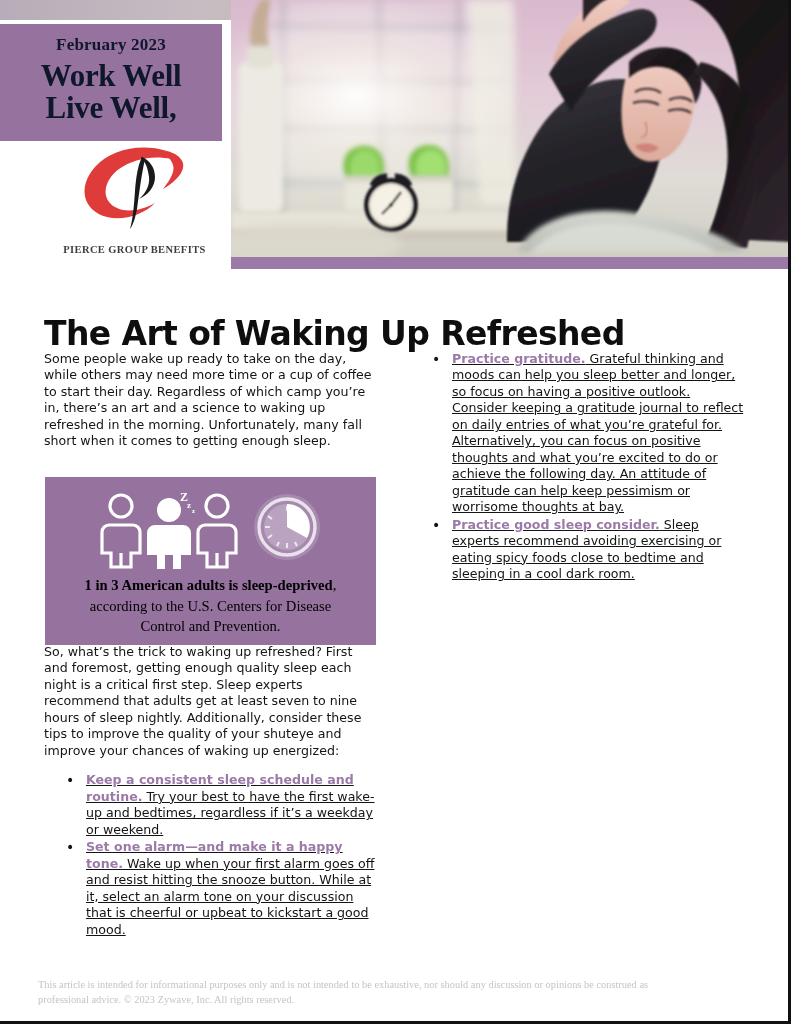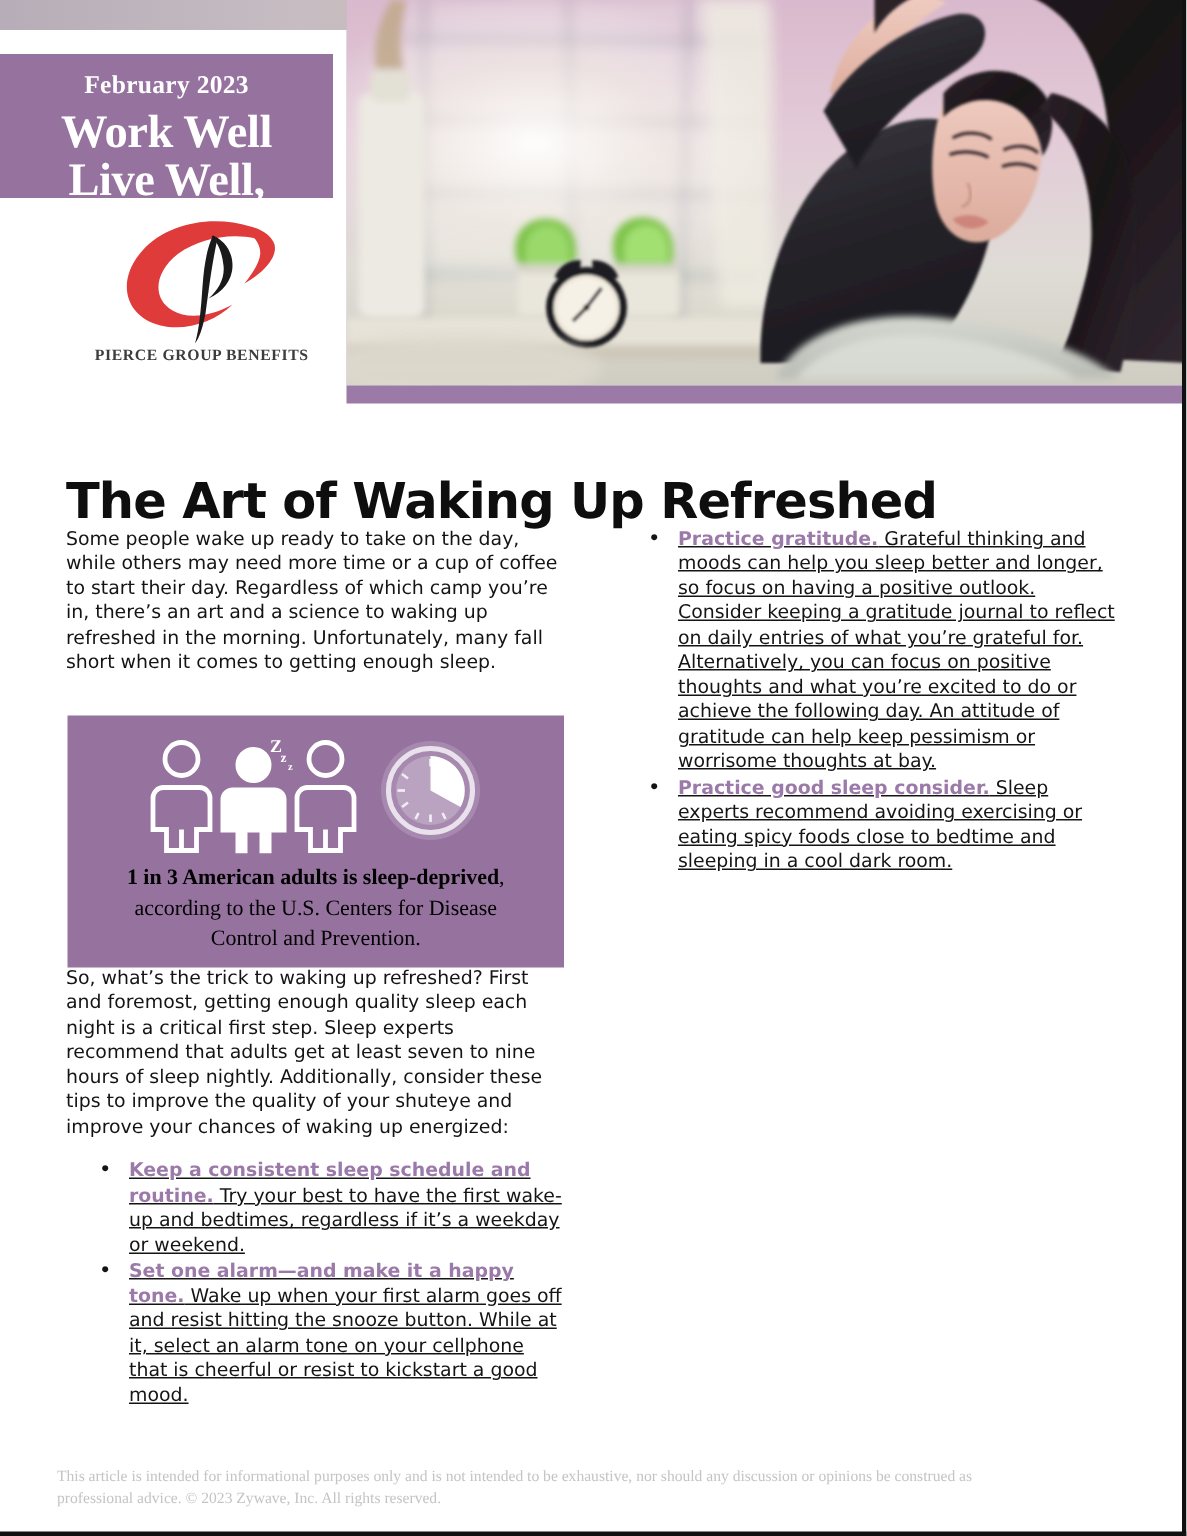--- a/index.html
+++ b/index.html
@@ -52,25 +52,25 @@
     top: 257px;
     width: 560px;
     height: 12px;
     background: #9b7aa8;
   }
 
   
   .title-block {
     position: absolute;
     left: 0px;
-    top: 36px;
+    top: 24px;
     width: 222px;
-    height: 96px;
+    height: 117px;
     background: #96729f;
-    color: #ffffff;
+    color: #0f172a;
     text-align: center;
     font-family: "Liberation Serif", serif;
   }
   .issue-date {
     font-family: "Liberation Serif", serif;
     font-size: 17px;
     font-weight: bold;
     letter-spacing: 0.2px;
     margin-top: 12px;
     line-height: 1;
@@ -93,21 +93,21 @@
     height: 112px;
     text-align: center;
   }
   .logo-mark { display: block; margin: 0 auto; }
   .logo-text {
     font-family: "Liberation Serif", serif;
     font-size: 10.5px;
     font-weight: bold;
     color: #3d3d3d;
     letter-spacing: 0.4px;
-    margin-top: 1px;
+    margin-top: 13px;
     white-space: nowrap;
   }
 
   
   .article-title {
     position: absolute;
     left: 44px;
     top: 295px;
     width: 700px;
     font-family: "DejaVu Sans", sans-serif;
@@ -452,21 +452,21 @@
     </div>
   </div>
 
   <div class="col-left" style="top:644px;">
     <p class="body-text">So, what’s the trick to waking up refreshed? First and foremost, getting enough quality sleep each night is a critical first step. Sleep experts recommend that adults get at least seven to nine hours of sleep nightly. Additionally, consider these tips to improve the quality of your shuteye and improve your chances of waking up energized:</p>
     <ul class="tips">
       <li>
         <span class="tip-lead">Keep a consistent sleep schedule and routine.</span><span> Try your best to have the first wake-up and bedtimes, regardless if it’s a weekday or weekend.</span>
       </li>
       <li>
-        <span class="tip-lead">Set one alarm—and make it a happy tone.</span><span> Wake up when your first alarm goes off and resist hitting the snooze button. While at it, select an alarm tone on your cellphone that is cheerful or resist to kickstart a good mood.</span>
+        <span class="tip-lead">Set one alarm—and make it a happy tone.</span><span> Wake up when your first alarm goes off and resist hitting the snooze button. While at it, select an alarm tone on your discussion that is cheerful or upbeat to kickstart a good mood.</span>
       </li>
     </ul>
   </div>
 
   <div class="col-right">
     <ul class="tips">
       <li>
         <span class="tip-lead">Practice gratitude.</span><span> Grateful thinking and moods can help you sleep better and longer, so focus on having a positive outlook. Consider keeping a gratitude journal to reflect on daily entries of what you’re grateful for. Alternatively, you can focus on positive thoughts and what you’re excited to do or achieve the following day. An attitude of gratitude can help keep pessimism or worrisome thoughts at bay.</span>
       </li>
       <li>

